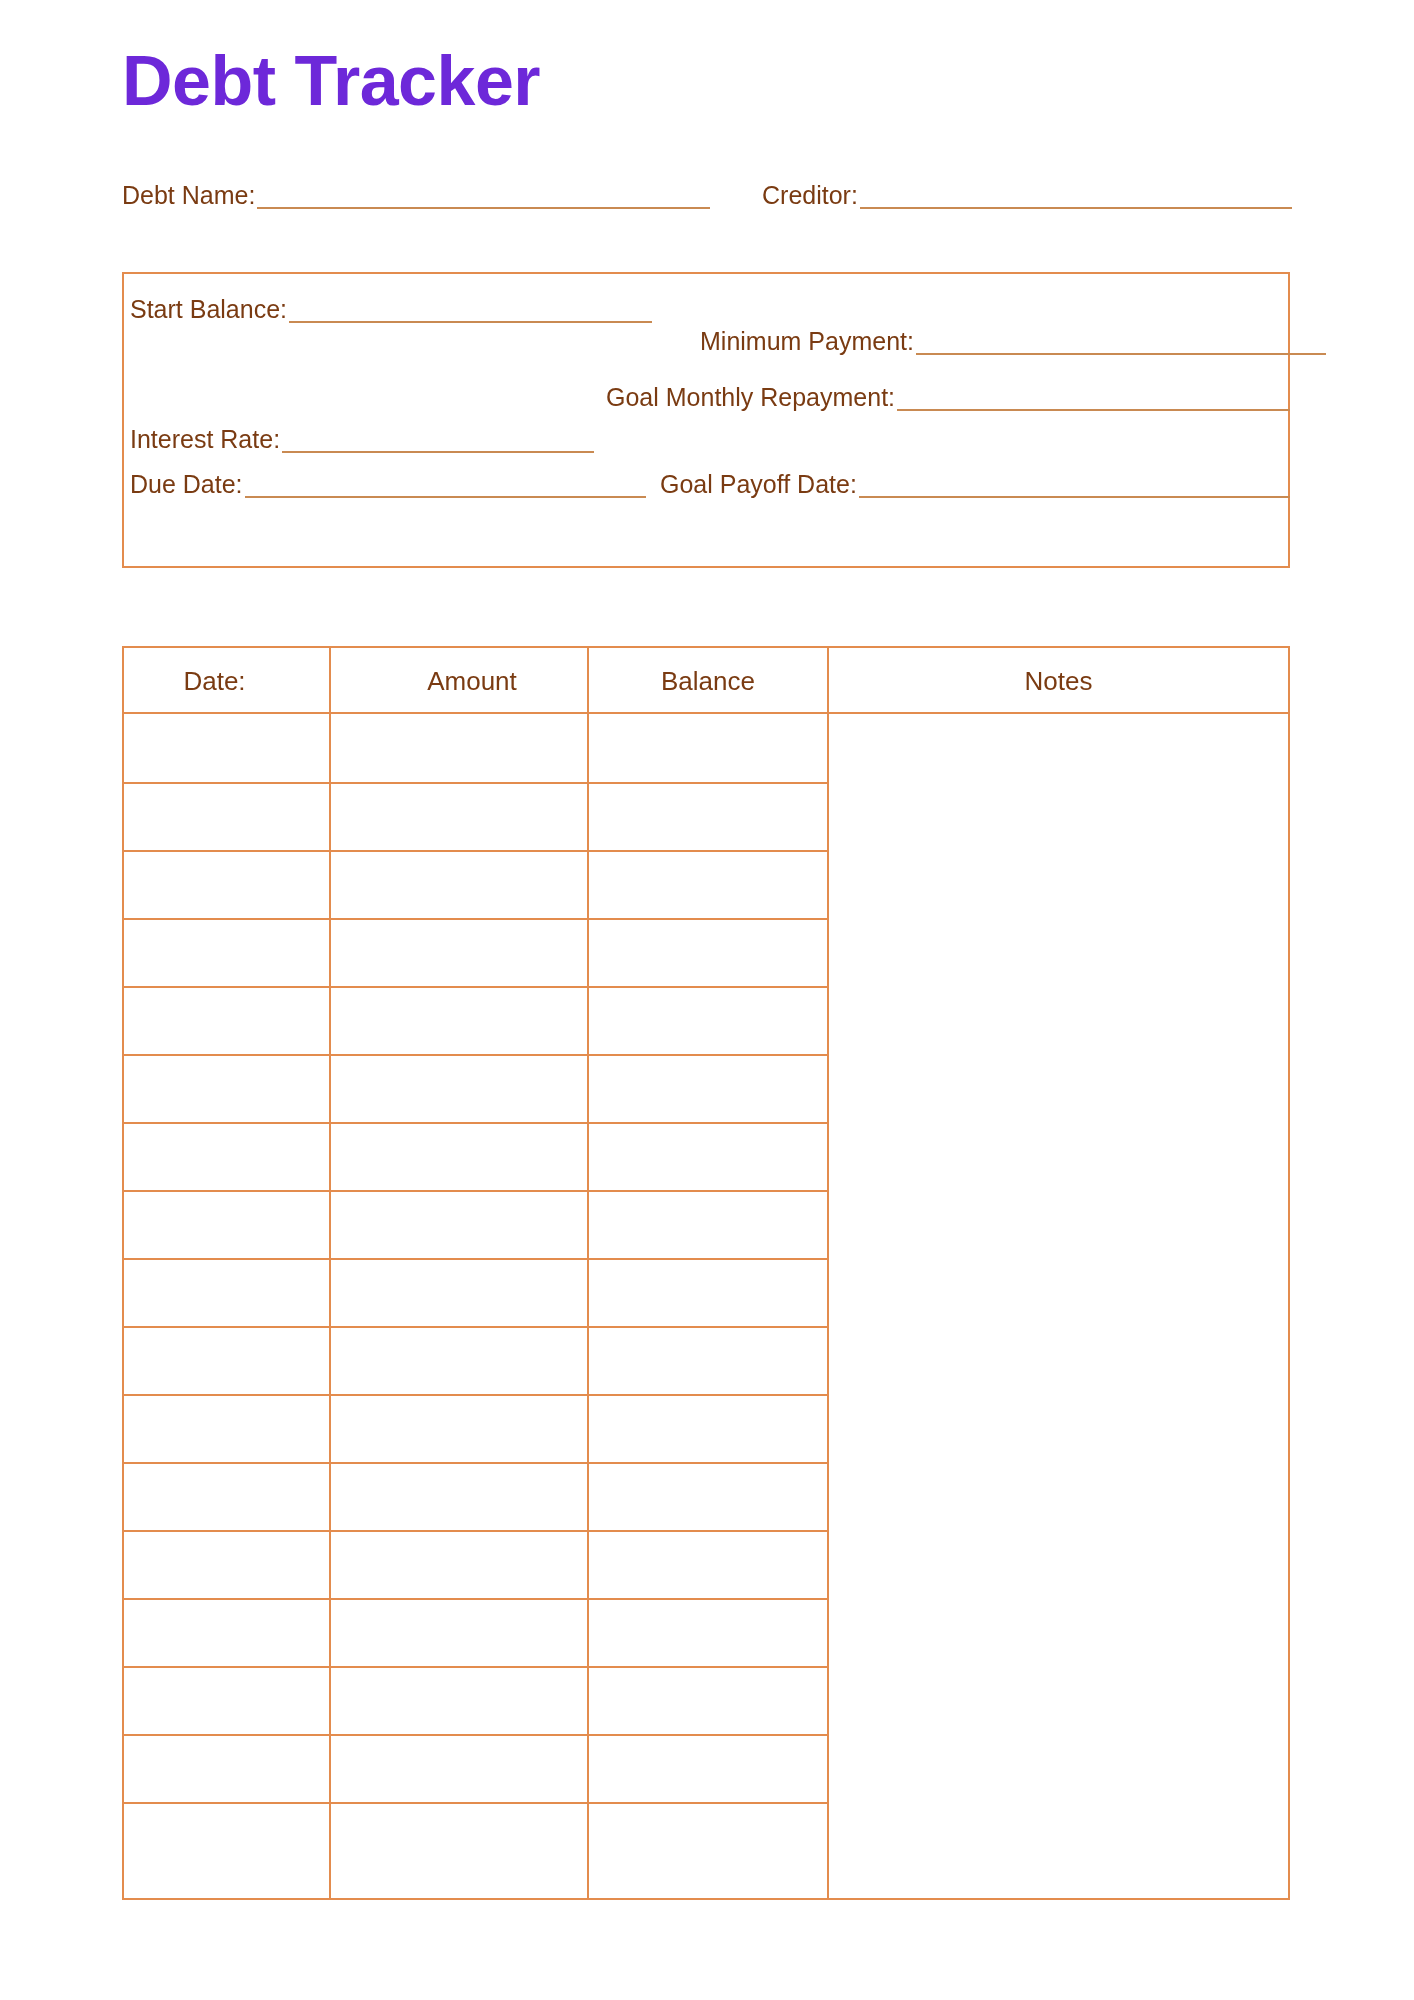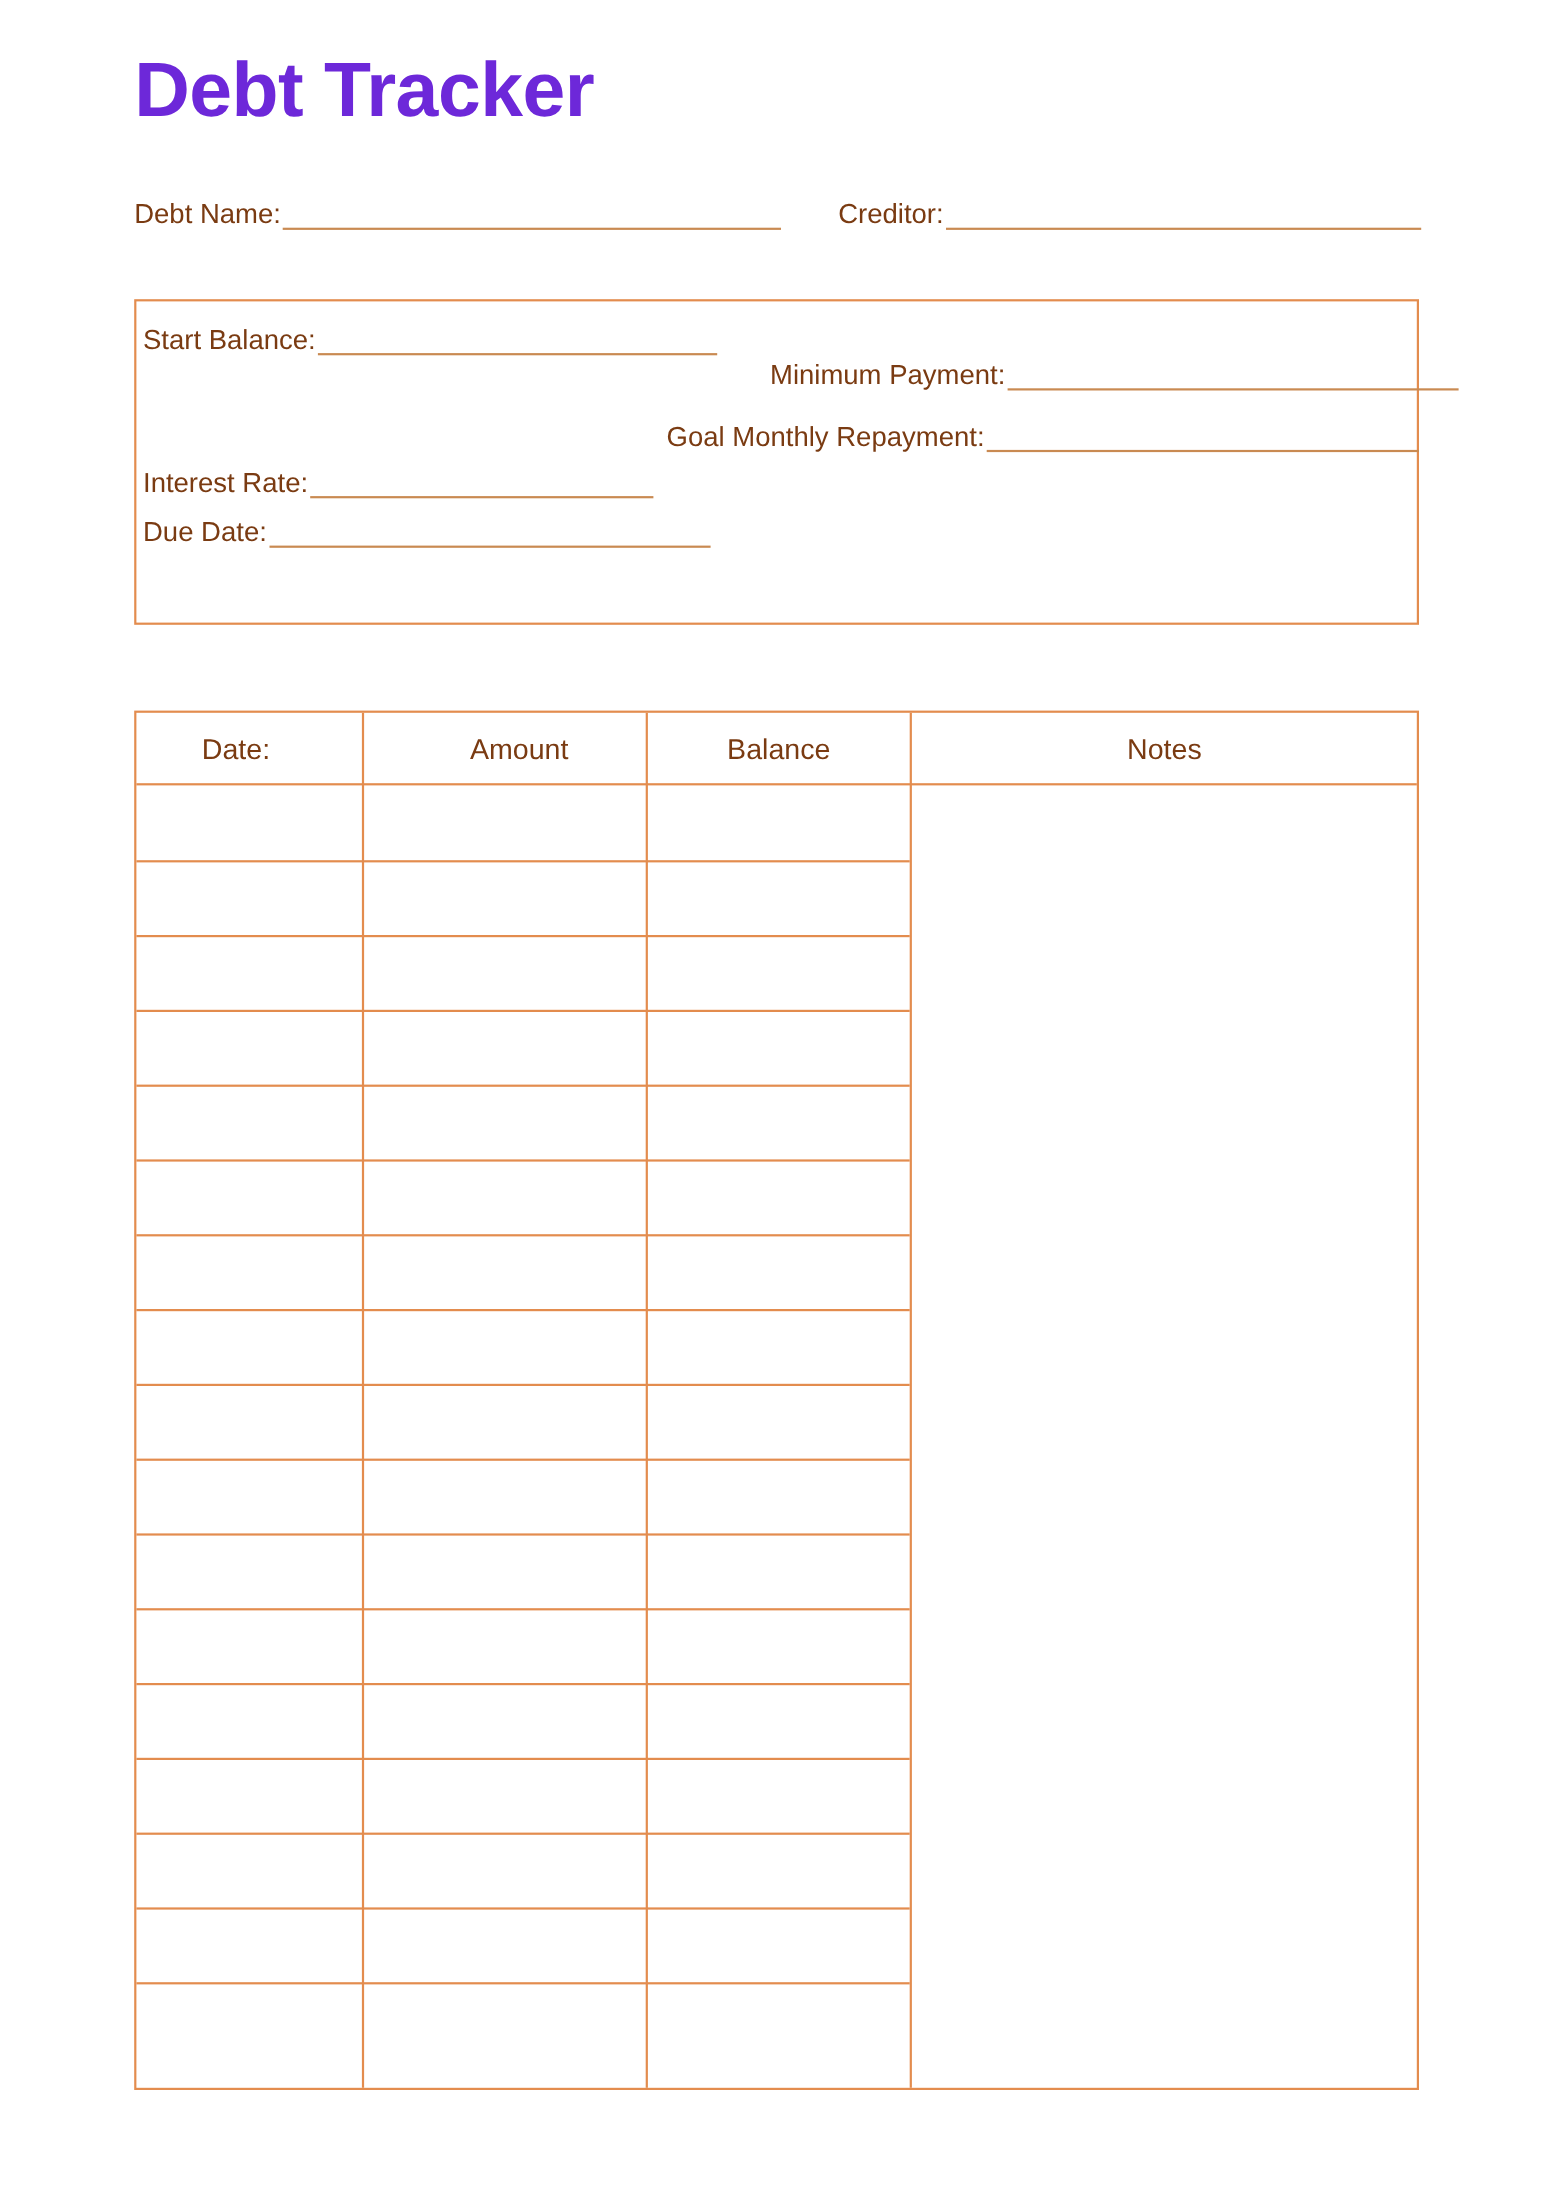--- a/index.html
+++ b/index.html
@@ -186,20 +186,24 @@
   <div class="field" id="field-goal-monthly">
     <span class="label">Goal Monthly Repayment:</span>
     <span class="rule"></span>
   </div>
 
   <div class="field" id="field-due-date">
     <span class="label">Due Date:</span>
     <span class="rule"></span>
   </div>
 
+  <div class="field" id="field-goal-payoff">
+    <span class="label">Goal Payoff Date:</span>
+    <span class="rule"></span>
+  </div>
 
   <div class="table">
     <div class="table-inner" id="table-inner">
 
       <div class="thead">
         <div class="th" id="th-date">Date:</div>
         <div class="th" id="th-amount">Amount</div>
         <div class="th" id="th-balance">Balance</div>
         <div class="th" id="th-notes">Notes</div>
       </div>

